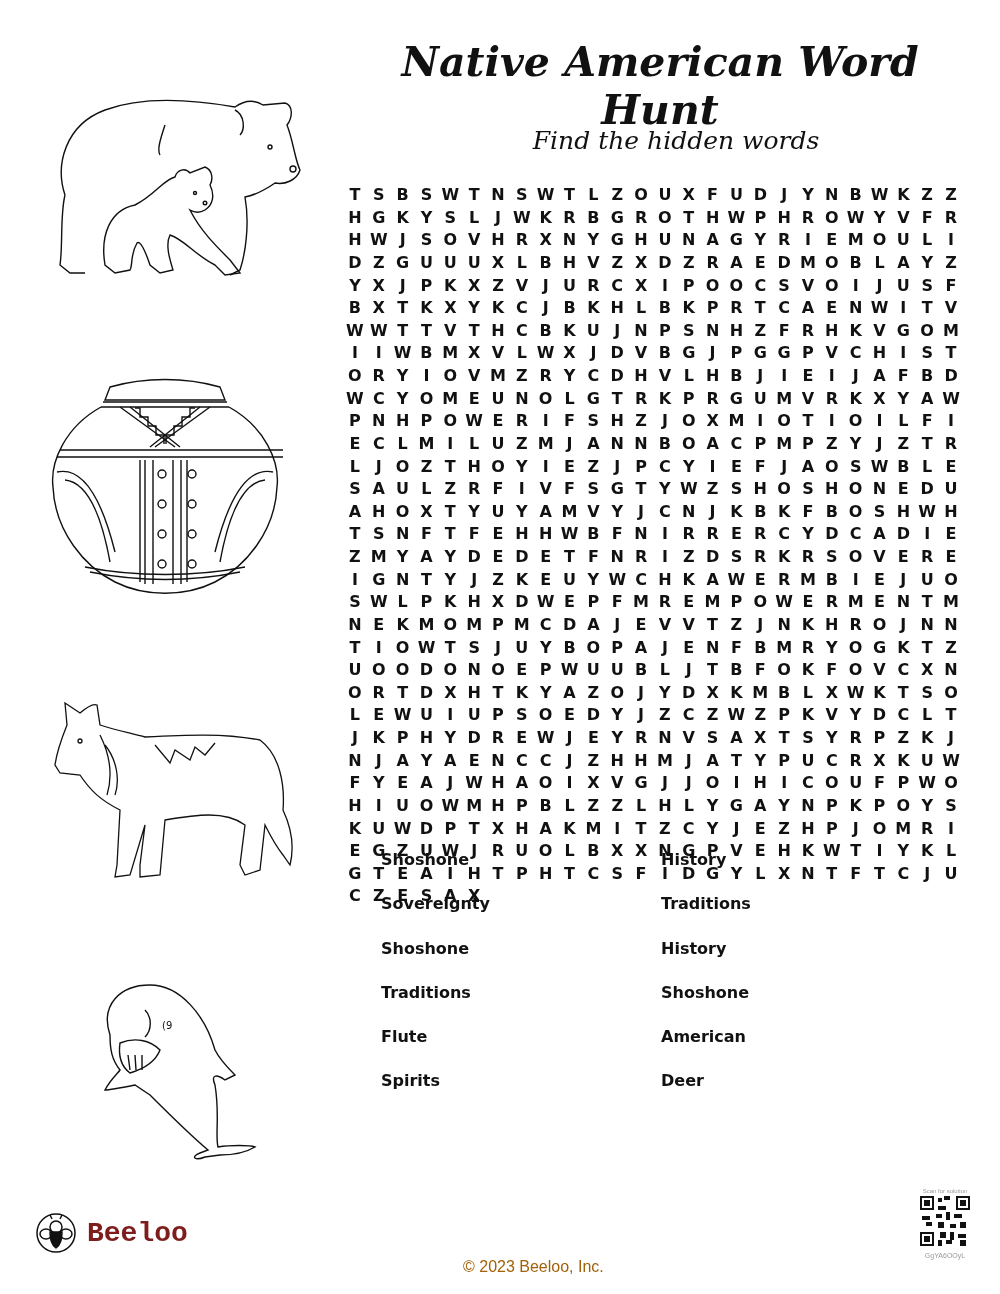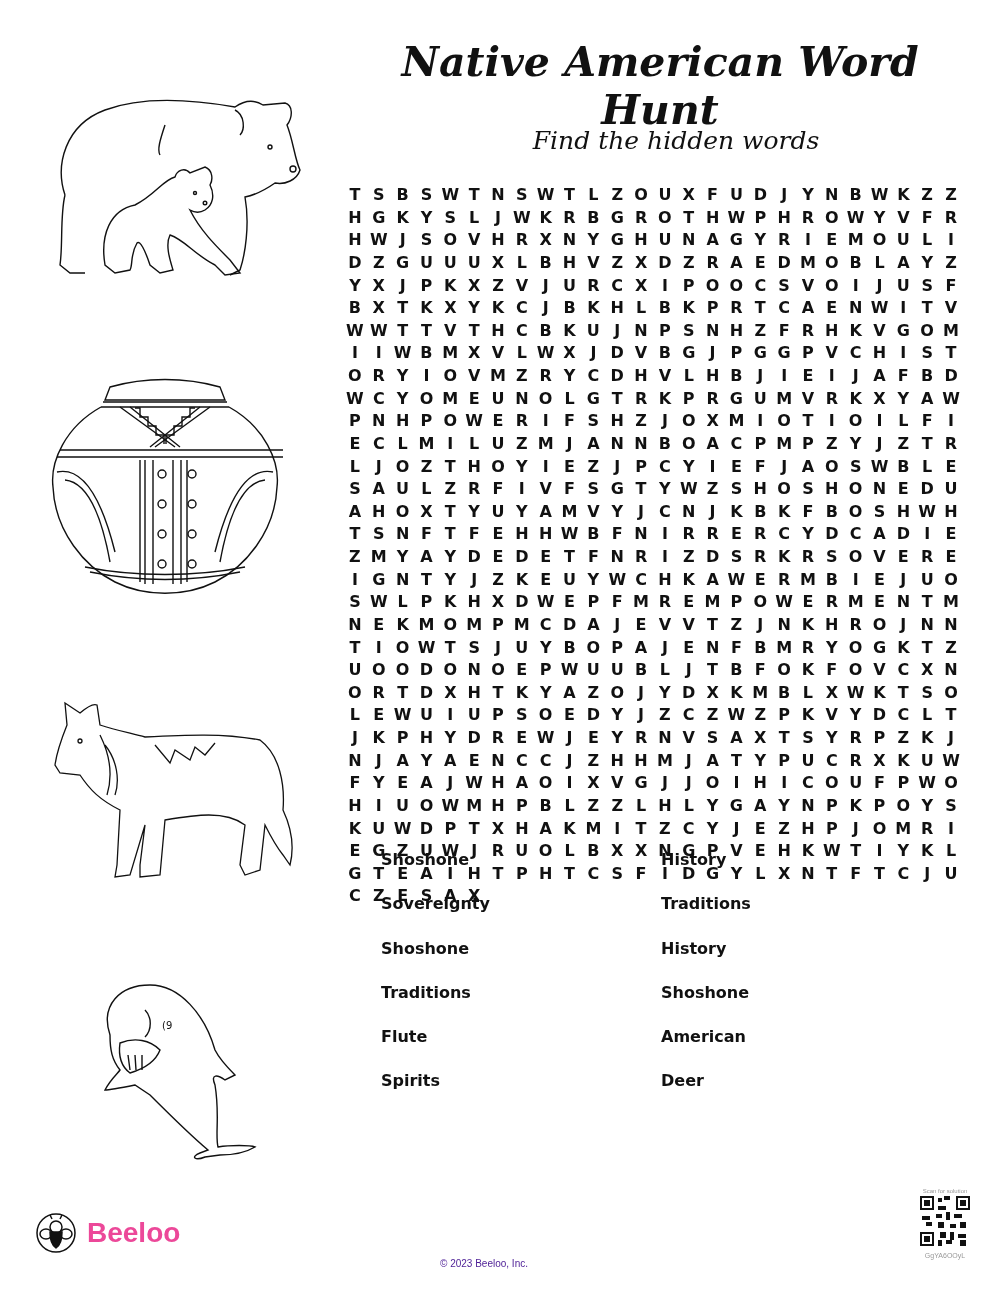--- a/index.html
+++ b/index.html
@@ -5,22 +5,22 @@
   html, body { margin: 0; padding: 0; background: #ffffff; }
   body { width: 1000px; height: 1294px; position: relative; overflow: hidden; font-family: "DejaVu Sans", sans-serif; color: #111; }
   .title { position: absolute; left: 360px; top: 38px; width: 600px; text-align: center; font-family: "DejaVu Serif", serif; font-size: 41px; font-style: italic; font-weight: bold; letter-spacing: 0px; color: #111; }
   .subtitle { position: absolute; left: 376px; top: 126px; width: 600px; text-align: center; font-family: "DejaVu Serif", serif; font-size: 25px; font-style: italic; color: #111; }
   .grid { position: absolute; left: 343px; top: 184px; display: grid; grid-template-columns: repeat(26, 23.85px); grid-auto-rows: 22.64px; }
   .cell { font-family: "DejaVu Sans", sans-serif; font-weight: bold; font-size: 16px; text-align: center; line-height: 22.64px; color: #111; cursor: pointer; }
   .words { position: absolute; left: 381px; top: 843px; width: 560px; display: grid; grid-template-columns: 280px 280px; grid-auto-rows: 44.3px; }
   .word { font-family: "DejaVu Sans", sans-serif; font-weight: bold; font-size: 16px; color: #111; line-height: 34px; }
   .illus { position: absolute; }
   .logo { position: absolute; left: 35px; top: 1212px; display: flex; align-items: center; gap: 10px; }
-  .logo-text { font-family: Liberation Sans, sans-serif; font-weight: bold; font-size: 28px; color: #ec4899; }
-  .copyright { position: absolute; left: 440px; top: 1258px; font-family: "Liberation Sans", sans-serif; font-size: 10px; color: #4c1d95; }
+  .logo-text { font-family: Liberation Mono, monospace; font-weight: bold; font-size: 28px; color: #7f1d1d; }
+  .copyright { position: absolute; left: 463px; top: 1258px; font-family: "Liberation Sans", sans-serif; font-size: 16px; color: #a16207; }
   .qr { position: absolute; left: 912px; top: 1188px; width: 66px; text-align: center; }
   .qr-label { font-family: "Liberation Sans", sans-serif; font-size: 6px; color: #999; display: block; margin-bottom: 2px; }
   .qr-code { font-family: "Liberation Sans", sans-serif; font-size: 7px; color: #999; display: block; margin-top: 2px; }
 </style>
 </head>
 <body>
 
 <div class="title">Native American Word Hunt</div>
 <div class="subtitle">Find the hidden words</div>
 

